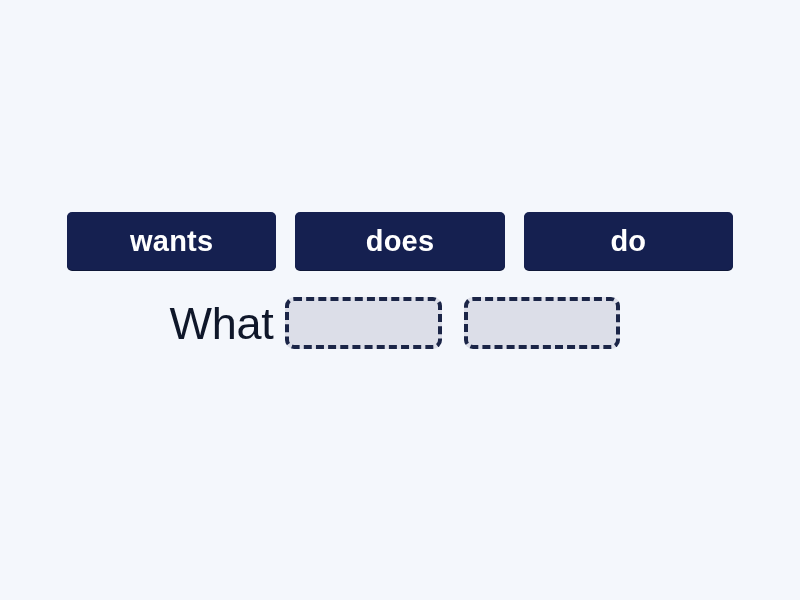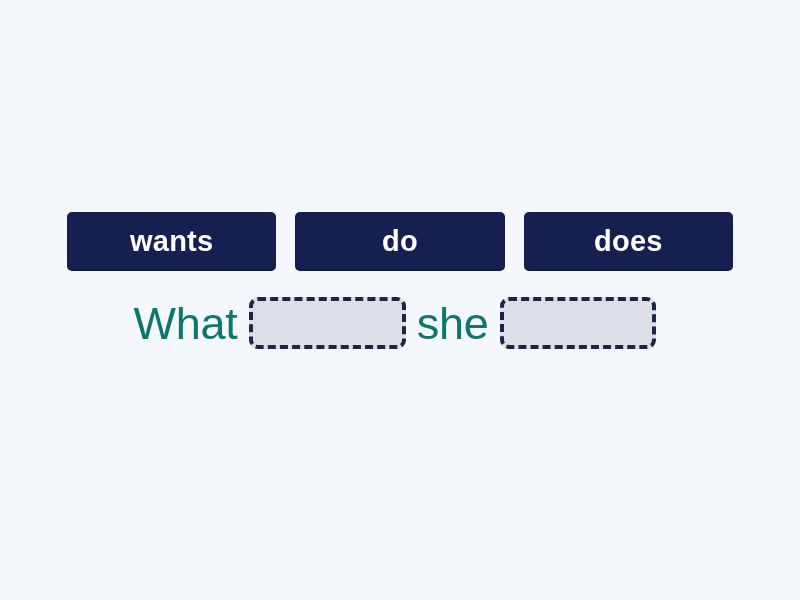--- a/index.html
+++ b/index.html
@@ -66,21 +66,21 @@
     width: 800px;
     height: 66px;
     display: flex;
     flex-direction: row;
     align-items: center;
     justify-content: center;
     gap: 0px;
   }
 
   .sentence-word {
-    color: #0f766e;
+    color: #0f172a;
     font-size: 45px;
     font-weight: normal;
     line-height: 1;
     white-space: pre;
     letter-spacing: -0.2px;
   }
 
   .blank-slot {
     width: 157px;
     height: 52px;
@@ -100,27 +100,26 @@
 </head>
 <body>
 
 <div id="activity-root">
 
   <div class="word-bank">
     <div class="word-tile">
       <span class="word-tile-label">wants</span>
     </div>
     <div class="word-tile">
-      <span class="word-tile-label">do</span>
+      <span class="word-tile-label">does</span>
     </div>
     <div class="word-tile">
-      <span class="word-tile-label">does</span>
+      <span class="word-tile-label">do</span>
     </div>
   </div>
 
   <div class="sentence">
     <span class="sentence-word">What</span>
     <div class="blank-slot"></div>
-    <span class="sentence-word">she</span>
     <div class="blank-slot wide"></div>
   </div>
 
 </div>
 
 </body></html>

